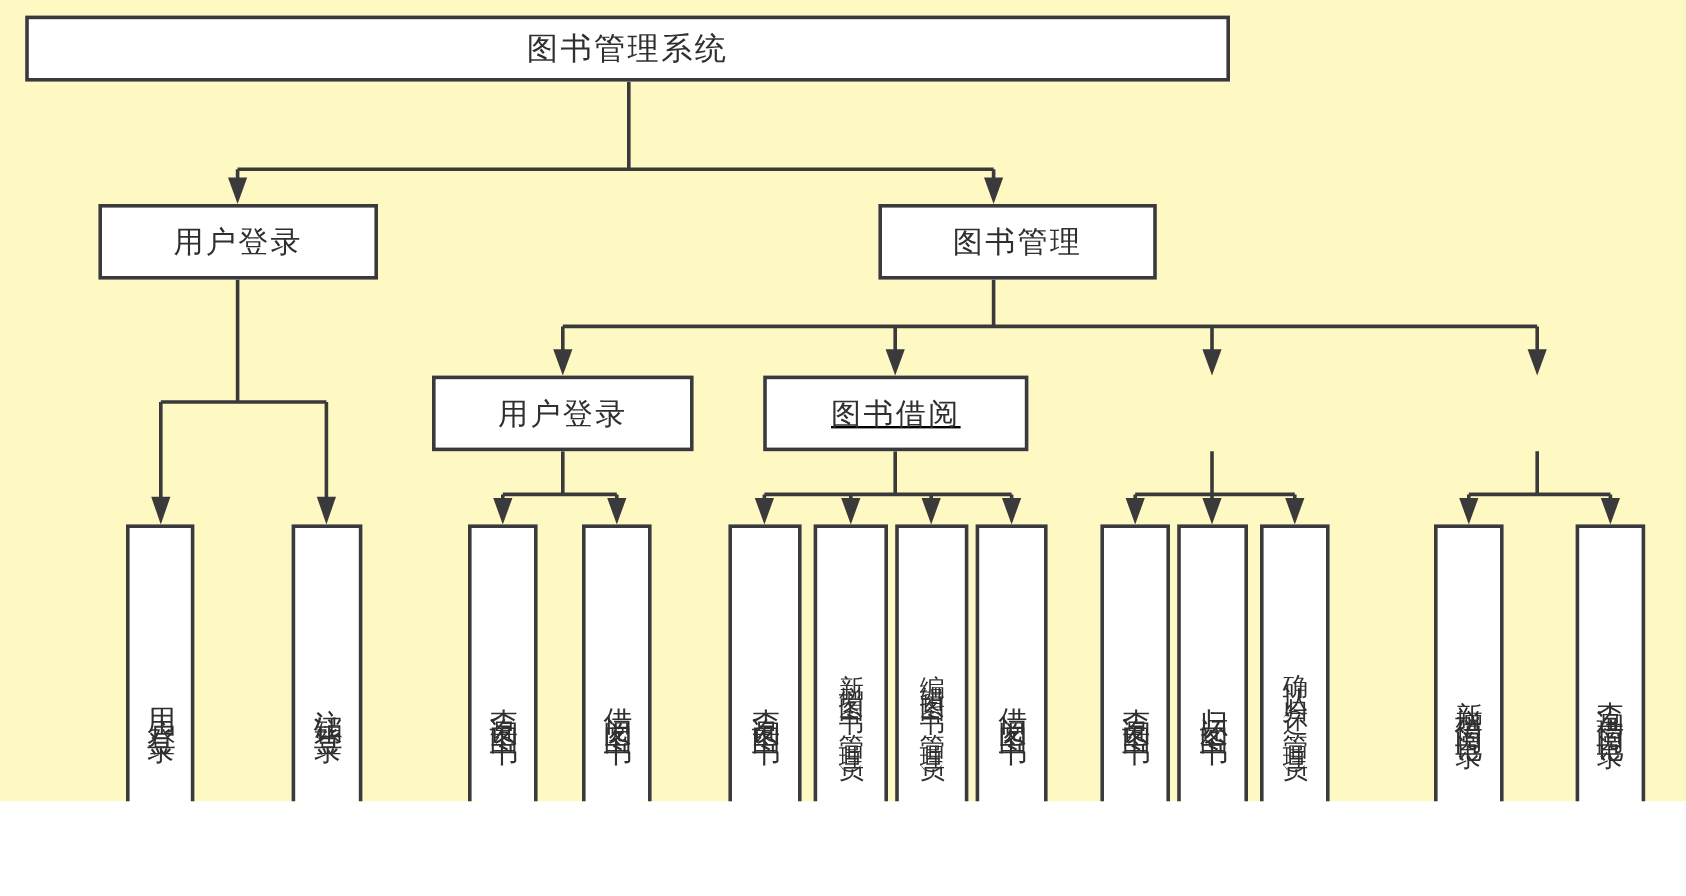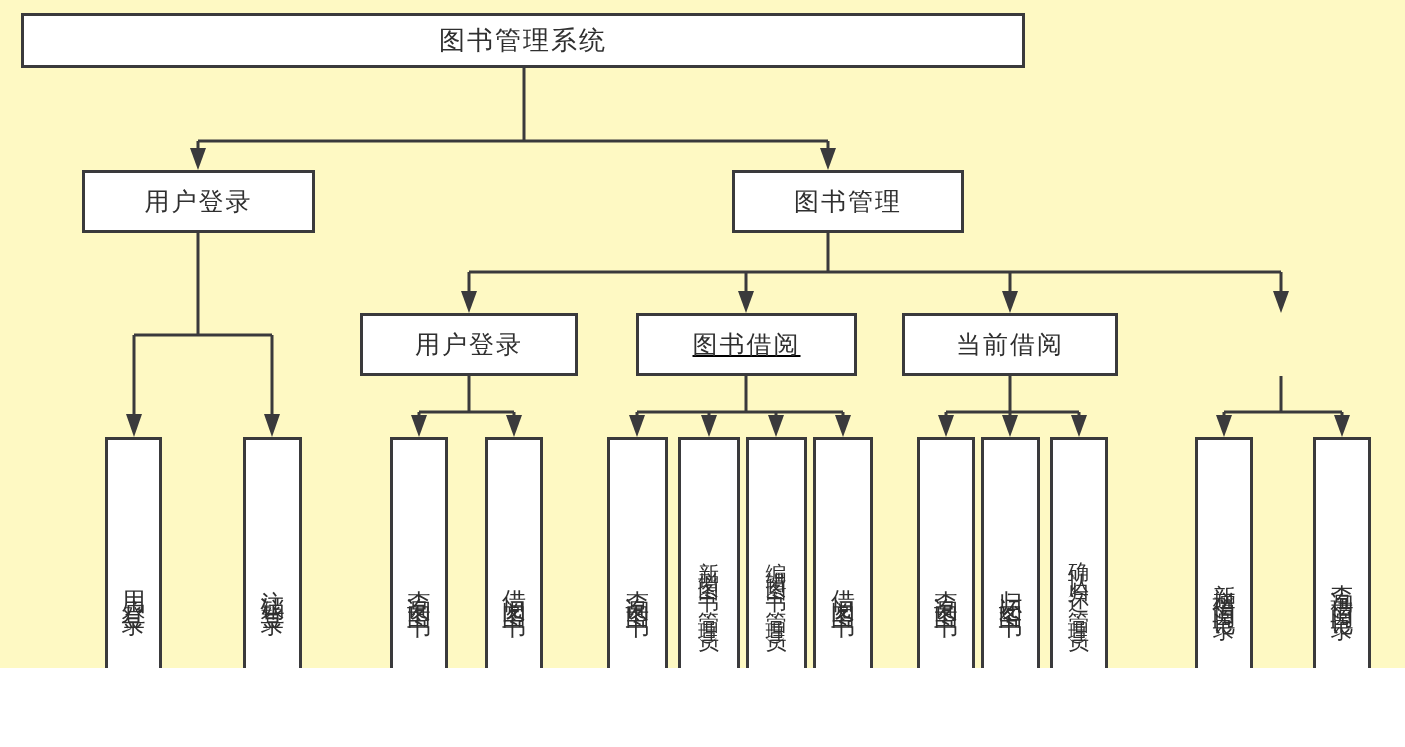--- a/index.html
+++ b/index.html
@@ -104,23 +104,20 @@
   <div class="node" style="left:712px; top:170px; width:232px; height:63px;margin-left:20px;">
     <span class="h-label">图书管理</span>
   </div>
 
   <div class="node" style="left:360px; top:313px; width:218px; height:63px;">
     <span class="h-label">用户登录</span>
   </div>
   <div class="node" style="left:636px; top:313px; width:221px; height:63px;text-decoration:underline;">
     <span class="h-label">图书借阅</span>
   </div>
-  <div class="node" style="left:902px; top:313px; width:216px; height:63px;">
-    <span class="h-label">当前借阅</span>
-  </div>
 
   <div class="node" style="left:105px; top:437px; width:57px; height:299px;">
     <span class="v-label">用户登录</span>
   </div>
   <div class="node" style="left:243px; top:437px; width:59px; height:299px;">
     <span class="v-label">注销登录</span>
   </div>
 
   <div class="node" style="left:390px; top:437px; width:58px; height:299px;">
     <span class="v-label">查询图书</span>

